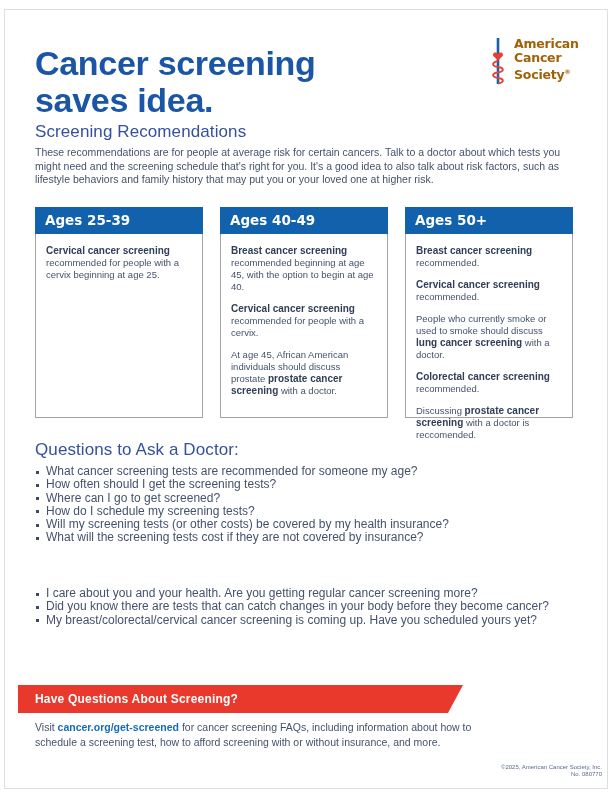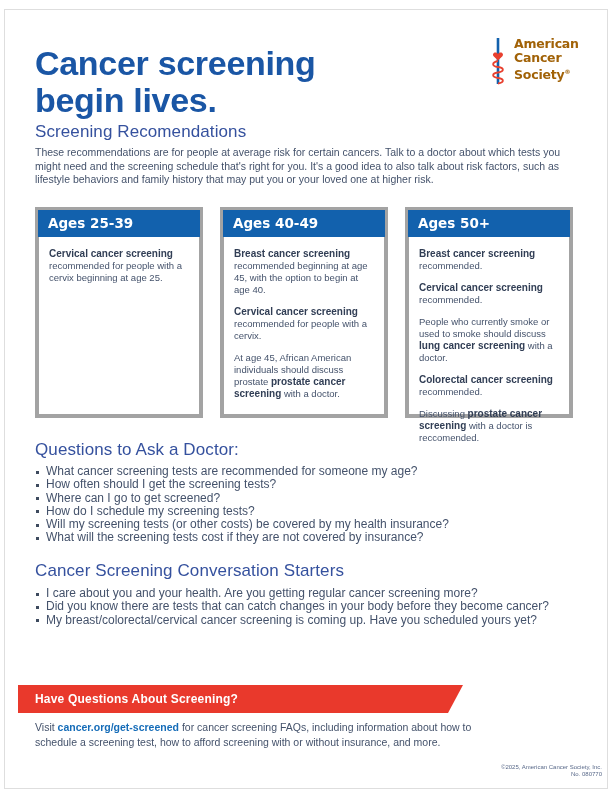--- a/index.html
+++ b/index.html
@@ -44,21 +44,21 @@
     position:absolute;left:35px;top:146px;width:548px;
     font-size:10.5px;line-height:13.5px;color:#44526b;
   }
   
   .boxes{
     position:absolute;left:35px;top:207px;
     display:flex;gap:17px;
   }
   .age-box{
     width:168px;height:211px;
-    border:4px solid #a3a3a3;
+    border:1px solid #a3a3a3;
     background:#ffffff;
     box-sizing:border-box;
   }
   .age-box-header{
     background:#1261ad;color:#ffffff;
     font-family:"DejaVu Sans", sans-serif;
     font-weight:bold;font-size:13.5px;
     height:27px;line-height:27px;
     padding-left:10px;
     margin:-1px -1px 0 -1px;
@@ -110,21 +110,21 @@
   }
 </style>
 </head>
 <body>
 
 <div class="page">
   <div class="page-frame"></div>
 
   <div class="title">
     <div>Cancer screening</div>
-    <div>begin lives.</div>
+    <div>saves idea.</div>
   </div>
 
   <div class="logo">
     <span>
       <svg width="22" height="50" viewBox="0 0 22 50">
         <line x1="11" y1="1" x2="11" y2="47" stroke="#1261ad" stroke-width="2.6"></line>
         <path d="M11,17 c-2.4,-3.4 -6.6,-0.6 -4.4,2.2 l4.4,4.2 4.4,-4.2 c2.2,-2.8 -2,-5.6 -4.4,-2.2 z" fill="#e8402f"></path>
         <path d="M11,24 C4.5,25.5 4.5,29 11,30 C17.5,31 17.5,34.5 11,35.5 C4.5,36.5 4.5,40 11,41 C17.5,42 17.5,45.5 11,46.5" stroke="#e8402f" stroke-width="1.8" fill="none"></path>
       </svg>
     </span>
@@ -171,21 +171,20 @@
   <div class="section-heading questions-heading">Questions to Ask a Doctor:</div>
   <ul class="blist questions-list">
     <li>What cancer screening tests are recommended for someone my age?</li>
     <li>How often should I get the screening tests?</li>
     <li>Where can I go to get screened?</li>
     <li>How do I schedule my screening tests?</li>
     <li>Will my screening tests (or other costs) be covered by my health insurance?</li>
     <li>What will the screening tests cost if they are not covered by insurance?</li>
   </ul>
 
-  <div class="section-heading starters-heading">Cancer Screening Conversation Starters</div>
   <ul class="blist starters-list">
     <li>I care about you and your health. Are you getting regular cancer screening more?</li>
     <li>Did you know there are tests that can catch changes in your body before they become cancer?</li>
     <li>My breast/colorectal/cervical cancer screening is coming up. Have you scheduled yours yet?</li>
   </ul>
 
   <div class="banner">
     <div class="banner-label">Have Questions About Screening?</div>
   </div>
 

